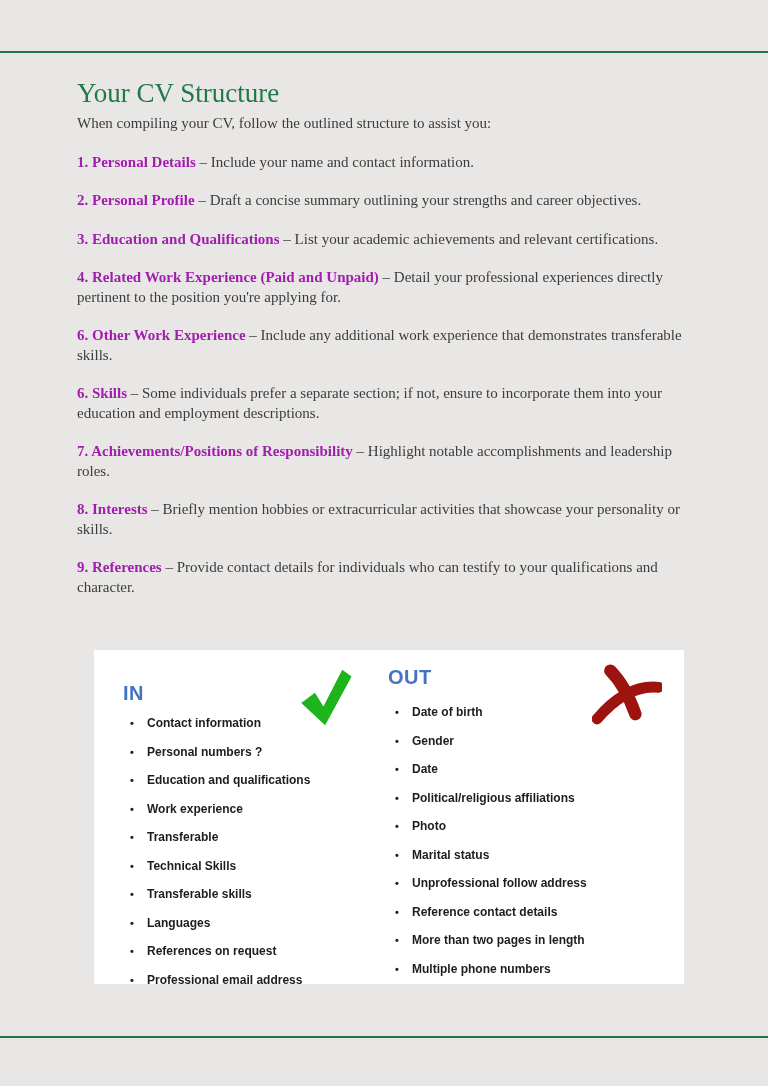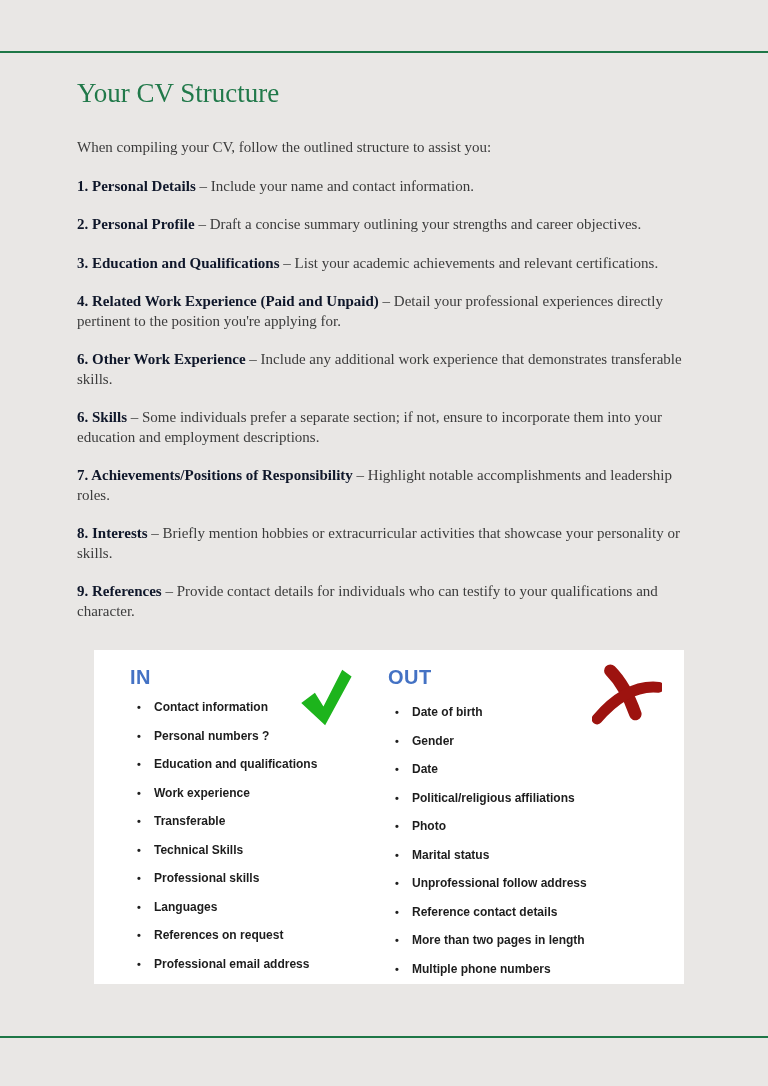--- a/index.html
+++ b/index.html
@@ -9,30 +9,30 @@
     position:relative; width:768px; height:1086px;
     background:#e9e7e5; overflow:hidden;
   }
   .rule { position:absolute; left:0; width:768px; height:2px; background:#1e7747; }
   .rule-top { top:51px; }
   .rule-bottom { top:1036px; }
   .content { position:absolute; left:77px; top:76px; width:617px; }
   .page-title {
     font-family:"Liberation Serif", "DejaVu Serif", serif;
     font-size:27px; line-height:34px; font-weight:400;
-    color:#21794a; margin-bottom:28px;
+    color:#21794a; margin-bottom:4px;
   }
   .para { font-size:15px; line-height:19.5px; color:#3c3c3c; margin-bottom:19px;font-family:Liberation Serif, serif; }
-  .para strong { color:#0f172a; font-weight:700; }
+  .para strong { color:#a21caf; font-weight:700; }
   .compare-box {
     position:absolute; left:94px; top:650px; width:590px; height:334px;
     background:#ffffff;
   }
   .col { position:absolute; top:16px; }
-  .col-in  { left:36px;  width:235px; }
+  .col-in  { left:29px;  width:235px;margin-top:16px; }
   .col-out { left:294px; width:285px; }
   .col-heading {
     font-size:20px; line-height:22px; font-weight:700; color:#4472c4;
     letter-spacing:0.5px;
   }
   .pill-list { list-style:none; margin-top:13px; padding-left:7px; }
   .col-out .pill-list { margin-top:18px; }
   .pill-list li {
     display:flex; align-items:flex-start;
     font-size:12px; line-height:13px; font-weight:700; color:#1d1d1d;
@@ -101,21 +101,21 @@
         <li>
             <span class="bullet">•</span>
             <span>Transferable</span>
           </li>
         <li>
             <span class="bullet">•</span>
             <span>Technical Skills</span>
           </li>
         <li>
             <span class="bullet">•</span>
-            <span>Professional skills</span>
+            <span>Transferable skills</span>
           </li>
         <li>
             <span class="bullet">•</span>
             <span>Languages</span>
           </li>
         <li>
             <span class="bullet">•</span>
             <span>References on request</span>
           </li>
         <li>

